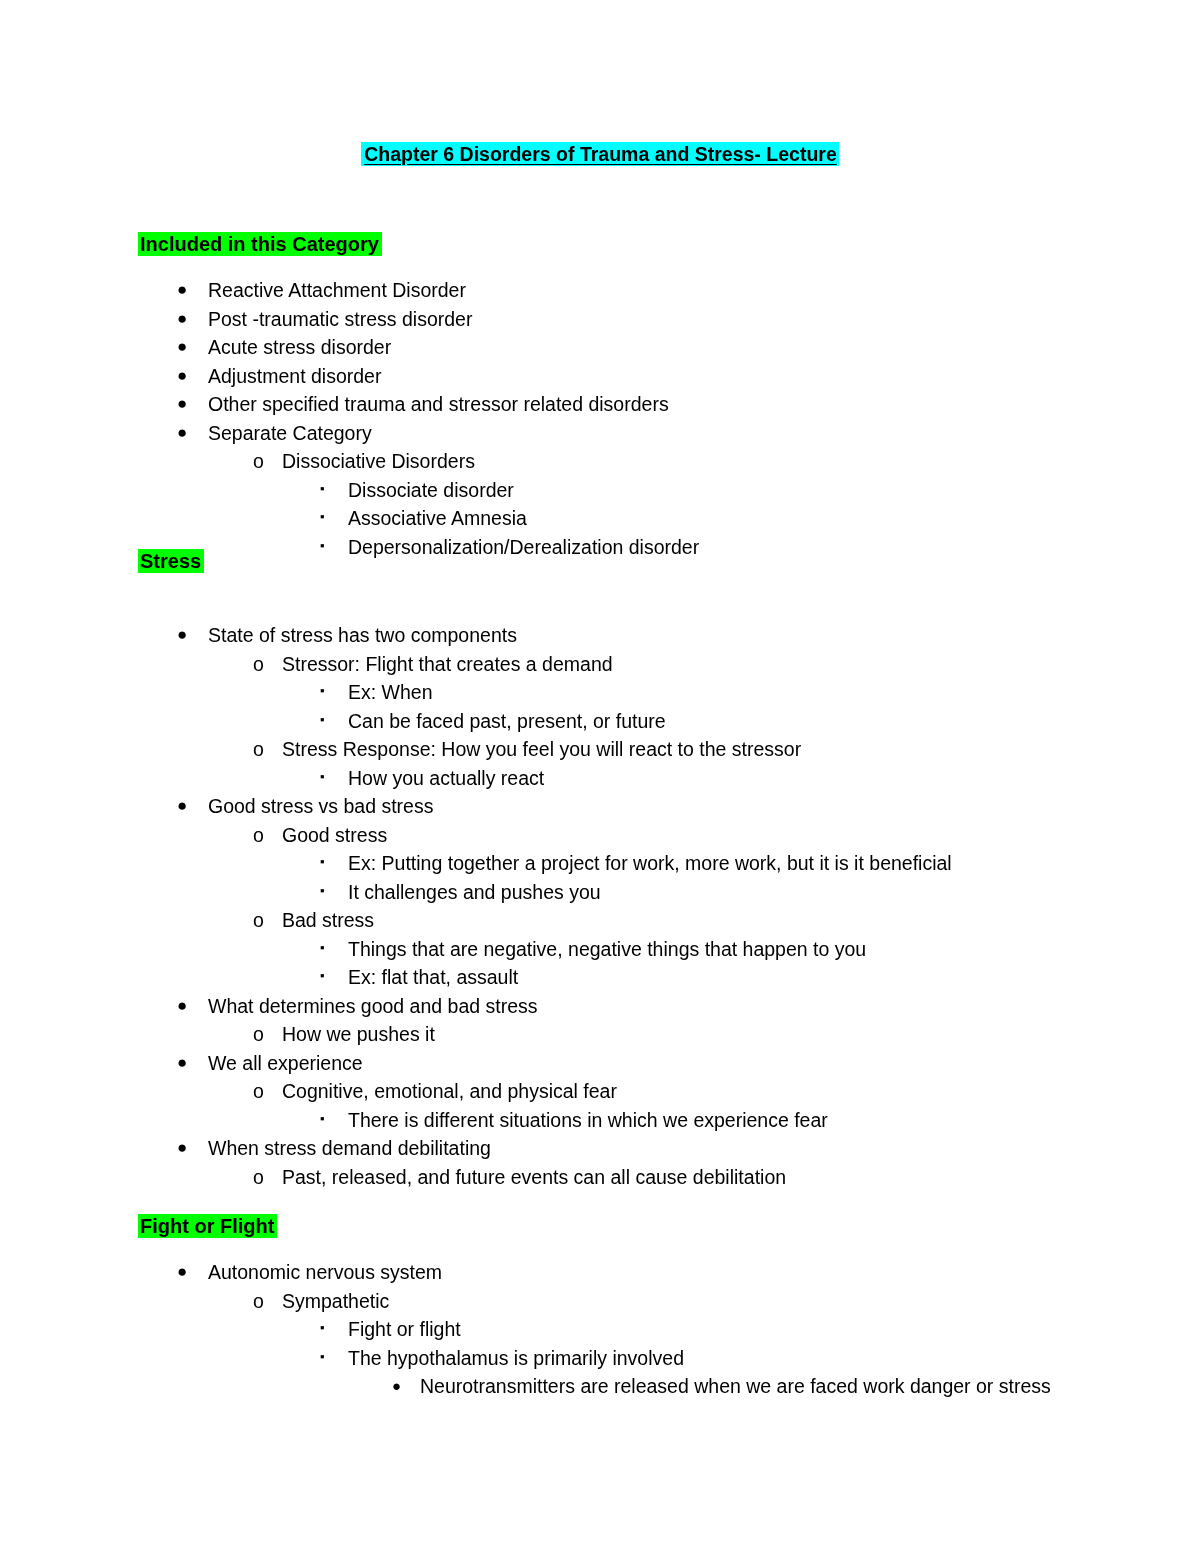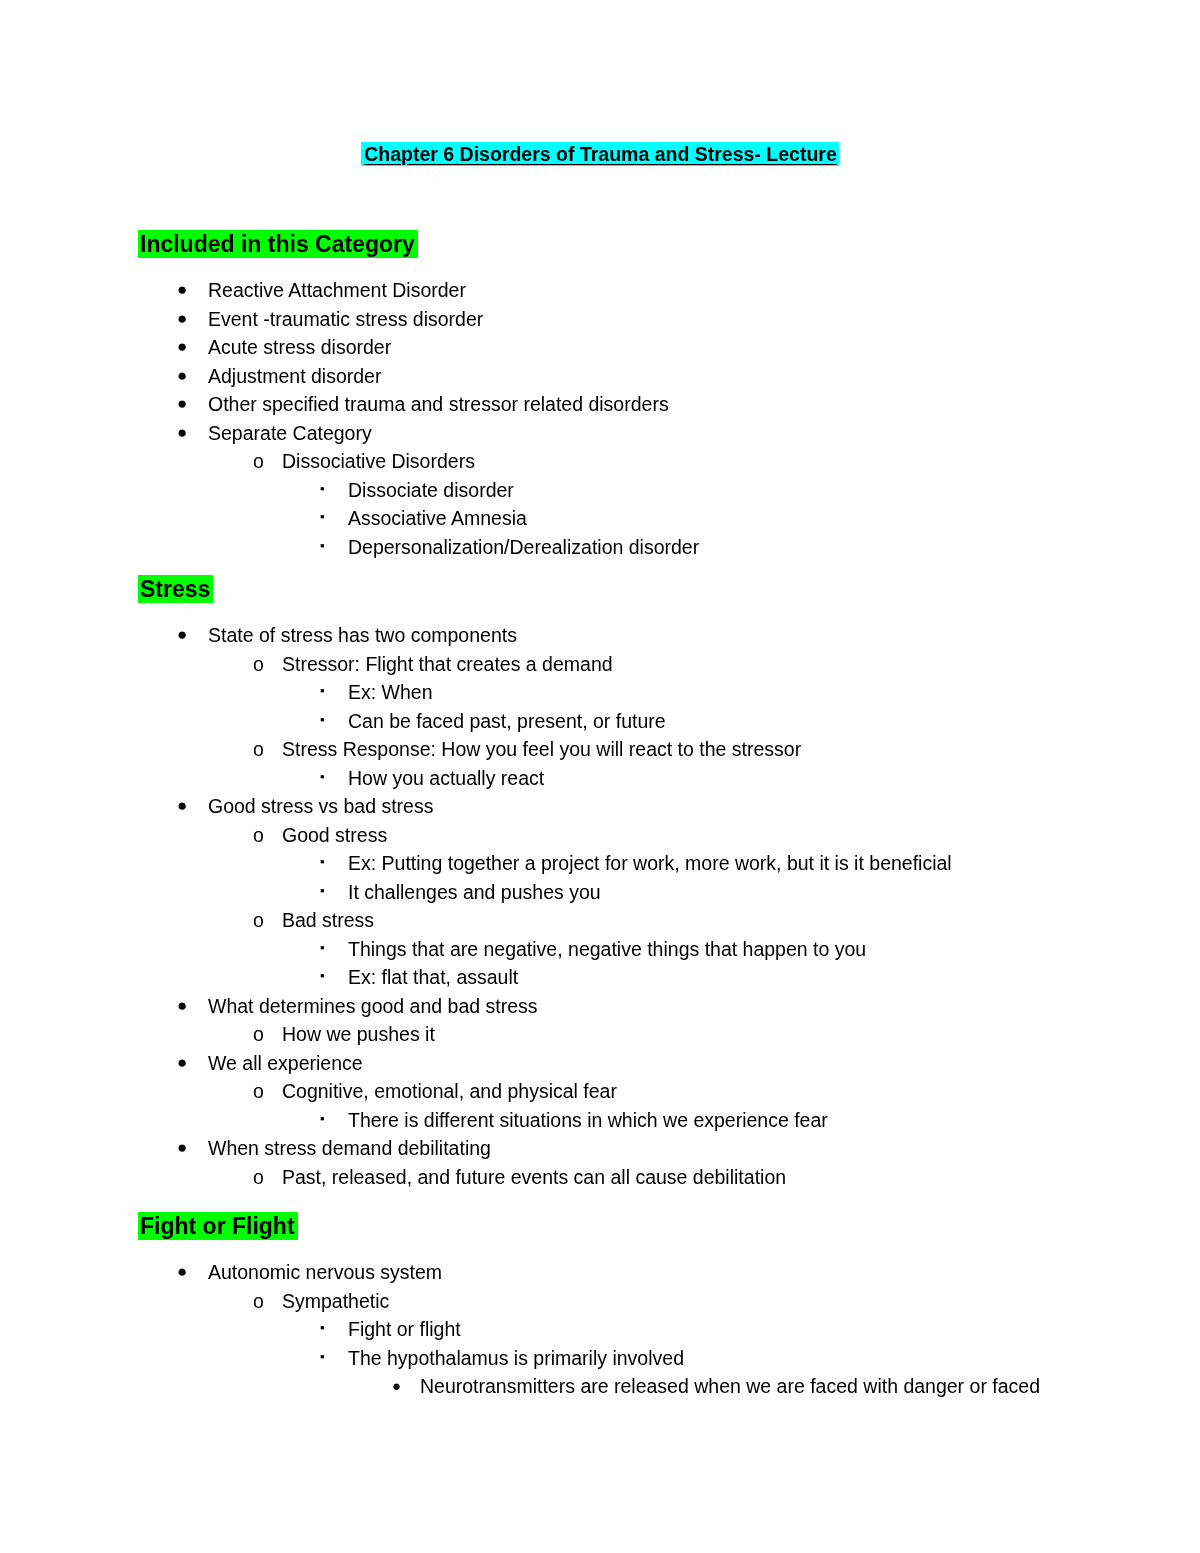--- a/index.html
+++ b/index.html
@@ -35,21 +35,21 @@
     background: #00ffff;
     text-decoration: underline;
     text-underline-offset: 3px;
     padding: 1px 2px 1px 3px;
   }
 
   
   .section-heading {
     position: absolute;
     left: 138px;
-    font-size: 23px;
+    font-size: 20px;
     line-height: 26px;
     font-weight: bold;
     white-space: nowrap;
   }
   .section-heading .hl {
     background: #00ff00;
     padding: 1px 3px 1px 2px;
   }
 
   
@@ -88,30 +88,30 @@
 
 <div class="page">
 
   <div class="doc-title">
     <span class="hl">Chapter 6 Disorders of Trauma and Stress- Lecture </span>
   </div>
 
   <div id="body-content">
       <div class="section-heading" style="top: 231px;"><span class="hl">Included in this Category</span></div>
       <div class="li lv1" style="top: 276px;"><span class="mk">●</span><span class="tx">Reactive Attachment Disorder</span></div>
-      <div class="li lv1" style="top: 304.5px;"><span class="mk">●</span><span class="tx">Event -traumatic stress disorder</span></div>
+      <div class="li lv1" style="top: 304.5px;"><span class="mk">●</span><span class="tx">Post -traumatic stress disorder</span></div>
       <div class="li lv1" style="top: 333px;"><span class="mk">●</span><span class="tx">Acute stress disorder</span></div>
       <div class="li lv1" style="top: 361.5px;"><span class="mk">●</span><span class="tx">Adjustment disorder</span></div>
       <div class="li lv1" style="top: 390px;"><span class="mk">●</span><span class="tx">Other specified trauma and stressor related disorders</span></div>
       <div class="li lv1" style="top: 418.5px;"><span class="mk">●</span><span class="tx">Separate Category</span></div>
       <div class="li lv2" style="top: 447px;"><span class="mk">o</span><span class="tx">Dissociative Disorders</span></div>
       <div class="li lv3" style="top: 475.5px;"><span class="mk">▪</span><span class="tx">Dissociate disorder</span></div>
       <div class="li lv3" style="top: 504px;"><span class="mk">▪</span><span class="tx">Associative Amnesia</span></div>
       <div class="li lv3" style="top: 532.5px;"><span class="mk">▪</span><span class="tx">Depersonalization/Derealization disorder</span></div>
-      <div class="section-heading" style="top: 576px;"><span class="hl">Stress</span></div>
+      <div class="section-heading" style="top: 548px;"><span class="hl">Stress</span></div>
       <div class="li lv1" style="top: 621px;"><span class="mk">●</span><span class="tx">State of stress has two components</span></div>
       <div class="li lv2" style="top: 649.5px;"><span class="mk">o</span><span class="tx">Stressor: Flight that creates a demand</span></div>
       <div class="li lv3" style="top: 678px;"><span class="mk">▪</span><span class="tx">Ex: When</span></div>
       <div class="li lv3" style="top: 706.5px;"><span class="mk">▪</span><span class="tx">Can be faced past, present, or future</span></div>
       <div class="li lv2" style="top: 735px;"><span class="mk">o</span><span class="tx">Stress Response: How you feel you will react to the stressor</span></div>
       <div class="li lv3" style="top: 763.5px;"><span class="mk">▪</span><span class="tx">How you actually react</span></div>
       <div class="li lv1" style="top: 792px;"><span class="mk">●</span><span class="tx">Good stress vs bad stress</span></div>
       <div class="li lv2" style="top: 820.5px;"><span class="mk">o</span><span class="tx">Good stress</span></div>
       <div class="li lv3" style="top: 849px;"><span class="mk">▪</span><span class="tx">Ex: Putting together a project for work, more work, but it is it beneficial</span></div>
       <div class="li lv3" style="top: 877.5px;"><span class="mk">▪</span><span class="tx">It challenges and pushes you</span></div>
@@ -123,16 +123,16 @@
       <div class="li lv1" style="top: 1048.5px;"><span class="mk">●</span><span class="tx">We all experience</span></div>
       <div class="li lv2" style="top: 1077px;"><span class="mk">o</span><span class="tx">Cognitive, emotional, and physical fear</span></div>
       <div class="li lv3" style="top: 1105.5px;"><span class="mk">▪</span><span class="tx">There is different situations in which we experience fear</span></div>
       <div class="li lv1" style="top: 1134px;"><span class="mk">●</span><span class="tx">When stress demand debilitating</span></div>
       <div class="li lv2" style="top: 1162.5px;"><span class="mk">o</span><span class="tx">Past, released, and future events can all cause debilitation</span></div>
       <div class="section-heading" style="top: 1213px;"><span class="hl">Fight or Flight</span></div>
       <div class="li lv1" style="top: 1258px;"><span class="mk">●</span><span class="tx">Autonomic nervous system</span></div>
       <div class="li lv2" style="top: 1286.5px;"><span class="mk">o</span><span class="tx">Sympathetic</span></div>
       <div class="li lv3" style="top: 1315px;"><span class="mk">▪</span><span class="tx">Fight or flight</span></div>
       <div class="li lv3" style="top: 1343.5px;"><span class="mk">▪</span><span class="tx">The hypothalamus is primarily involved</span></div>
-      <div class="li lv4" style="top: 1372px;"><span class="mk">●</span><span class="tx">Neurotransmitters are released when we are faced with danger or faced</span></div>
+      <div class="li lv4" style="top: 1372px;"><span class="mk">●</span><span class="tx">Neurotransmitters are released when we are faced work danger or stress</span></div>
     </div>
 
 </div>
 
 </body></html>

